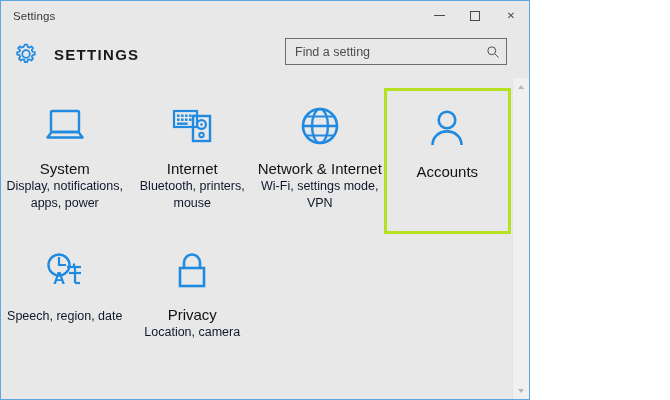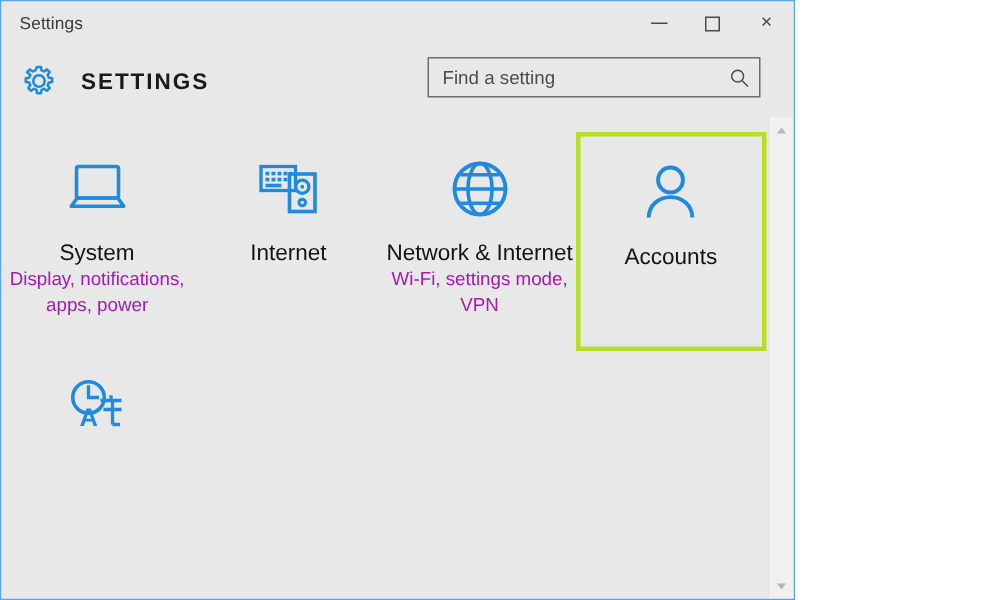--- a/index.html
+++ b/index.html
@@ -157,21 +157,21 @@
   }
   .tile-title {
     font-size: 15px;
     color: #131313;
     line-height: 16px;
     text-align: center;
     white-space: nowrap;
   }
   .tile-desc {
     font-size: 12.5px;
-    color: #a21caf;
+    color: #0f172a;
     line-height: 16.5px;
     text-align: center;
     max-width: 132px;
     margin-top: 1px;
   }
 
   
   .scrollbar {
     position: absolute;
     right: 0;
@@ -269,20 +269,21 @@
                 <rect x="20" y="13.5" width="2.6" height="2.4"></rect>
               <rect x="8" y="17.5" width="10.6" height="2.4"></rect>
             </g>
             <rect x="24" y="11" width="17" height="25" fill="none" stroke="#1f8ae0" stroke-width="2.4"></rect>
             <circle cx="32.5" cy="19.5" r="4.4" fill="none" stroke="#1f8ae0" stroke-width="2.2"></circle>
             <circle cx="32.5" cy="19.5" r="1.3" fill="#1f8ae0"></circle>
             <circle cx="32.5" cy="30" r="2.2" fill="none" stroke="#1f8ae0" stroke-width="2"></circle>
           </svg>
         </div>
         <div class="tile-title">Internet</div>
+        <div class="tile-desc">Bluetooth, printers, mouse</div>
       </div>
 
       <div class="tile">
         <div class="tile-icon">
           <svg width="44" height="44" viewBox="0 0 44 44">
             <circle cx="22" cy="22" r="17" fill="none" stroke="#1f8ae0" stroke-width="2.6"></circle>
             <ellipse cx="22" cy="22" rx="8" ry="17" fill="none" stroke="#1f8ae0" stroke-width="2.4"></ellipse>
             <line x1="5" y1="22" x2="39" y2="22" stroke="#1f8ae0" stroke-width="2.4"></line>
             <path d="M9 12.5h26M9 31.5h26" fill="none" stroke="#1f8ae0" stroke-width="2.2"></path>
           </svg>
@@ -310,23 +311,34 @@
             <text x="12" y="33" font-family="Liberation Sans, sans-serif" font-size="17" font-weight="bold" fill="#1f8ae0">A</text>
             <g stroke="#1f8ae0" stroke-width="2.2" fill="none">
               <line x1="26" y1="16" x2="40" y2="16"></line>
               <line x1="33" y1="12.5" x2="33" y2="16"></line>
               <line x1="28" y1="22" x2="40" y2="22"></line>
               <line x1="34" y1="16" x2="34" y2="32"></line>
               <line x1="34" y1="32" x2="39" y2="32"></line>
             </g>
           </svg>
         </div>
-      </div>
-
-
+        <div class="tile-desc">Speech, region, date</div>
+      </div>
+
+
+      <div class="tile">
+        <div class="tile-icon">
+          <svg width="42" height="44" viewBox="0 0 42 44">
+            <path d="M13 18v-5.5a8 8 0 0 1 16 0V18" fill="none" stroke="#1f8ae0" stroke-width="2.6"></path>
+            <rect x="9" y="18" width="24" height="18" fill="none" stroke="#1f8ae0" stroke-width="2.6"></rect>
+          </svg>
+        </div>
+        <div class="tile-title">Privacy</div>
+        <div class="tile-desc">Location, camera</div>
+      </div>
 
     </div>
 
     <div class="scrollbar">
       <div class="sb-arrow">
         <span class="sb-caret up"></span>
       </div>
       <div class="sb-arrow">
         <span class="sb-caret down"></span>
       </div>

